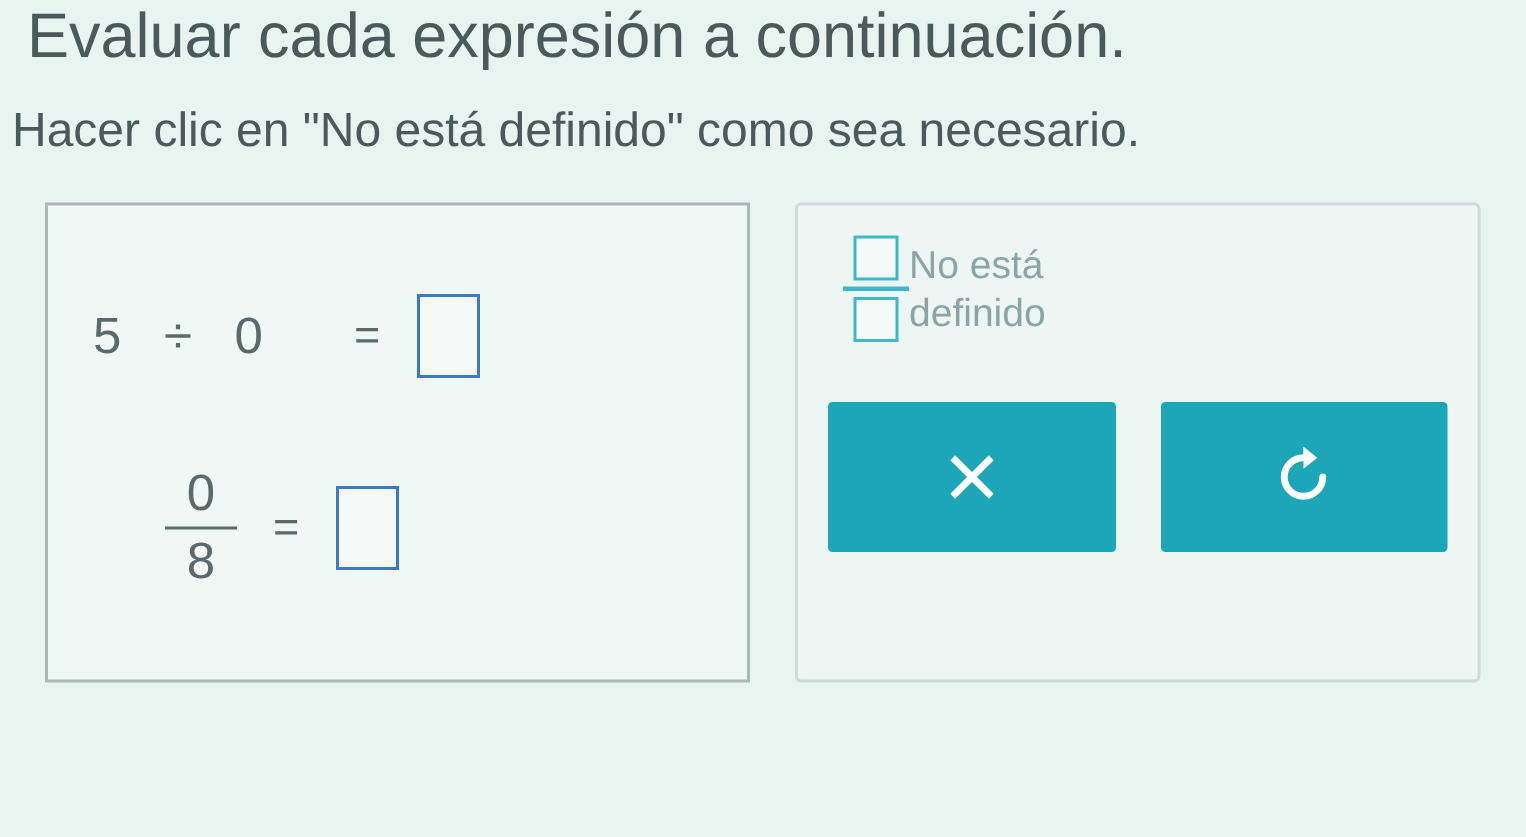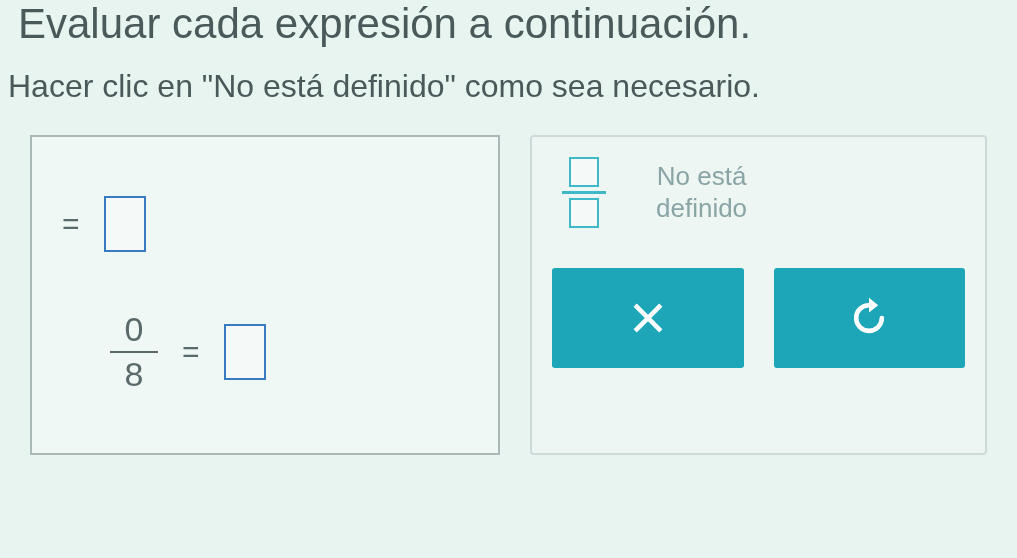--- a/index.html
+++ b/index.html
@@ -84,22 +84,20 @@
       border-radius: 4px;
       padding: 20px;
       display: flex;
       flex-direction: column;
       gap: 40px;
       background: #eef6f3;
     }
     .tools-top {
       display: flex;
       align-items: center;
-      gap: 50px;
-      text-align: center;
     }
     .fraction-tool {
       display: inline-flex;
       flex-direction: column;
       align-items: center;
       margin-left: 10px;
     }
     .tool-box {
       width: 30px;
       height: 30px;
@@ -142,20 +140,27 @@
   </style>
 </head>
 <body>
 
 <div class="instruction-top">Evaluar cada expresión a continuación.</div>
 <div class="instruction-sub">Hacer clic en "No está definido" como sea necesario.</div>
 
 <div class="content-row">
   <div class="answer-box">
     <div class="expr-row">
+      <span class="expr-text">
+        <span>5</span>
+        &nbsp;
+        <span>÷</span>
+        &nbsp;
+        <span>0</span>
+      </span>
       <span class="expr-eq">=</span>
       <span class="answer-input"></span>
     </div>
 
     <div class="expr-row">
       <span class="fraction">
         <span class="frac-num">0</span>
         <span class="frac-bar"></span>
         <span class="frac-den">8</span>
       </span>

